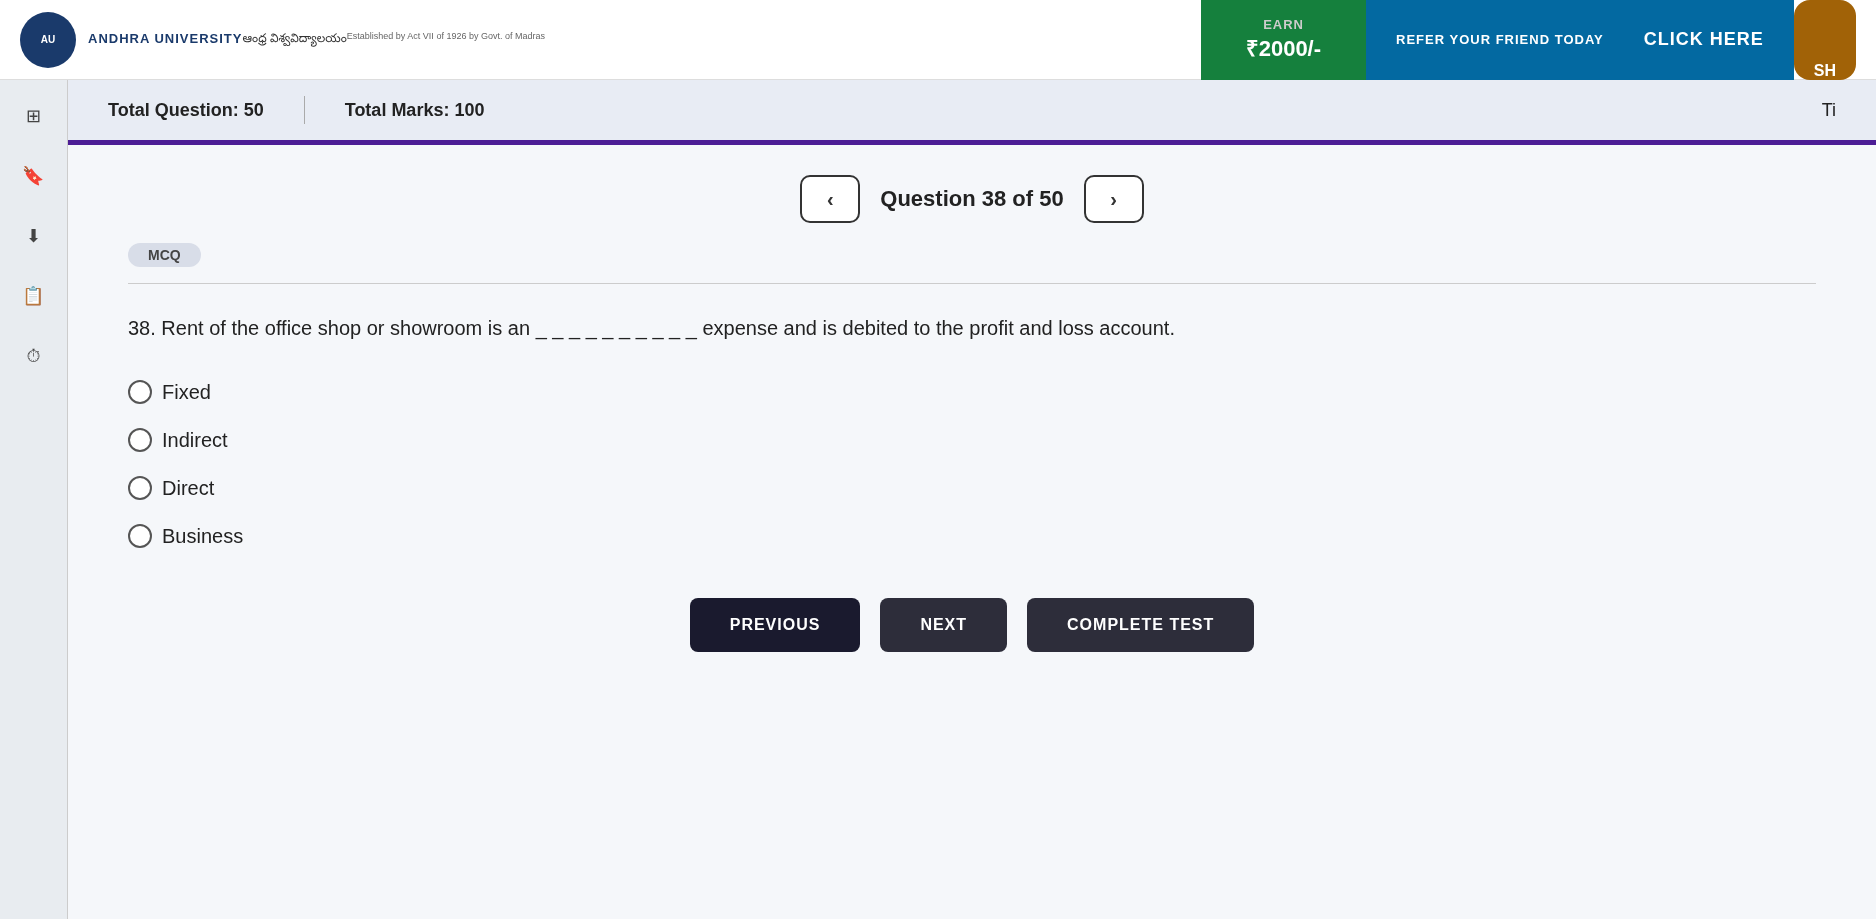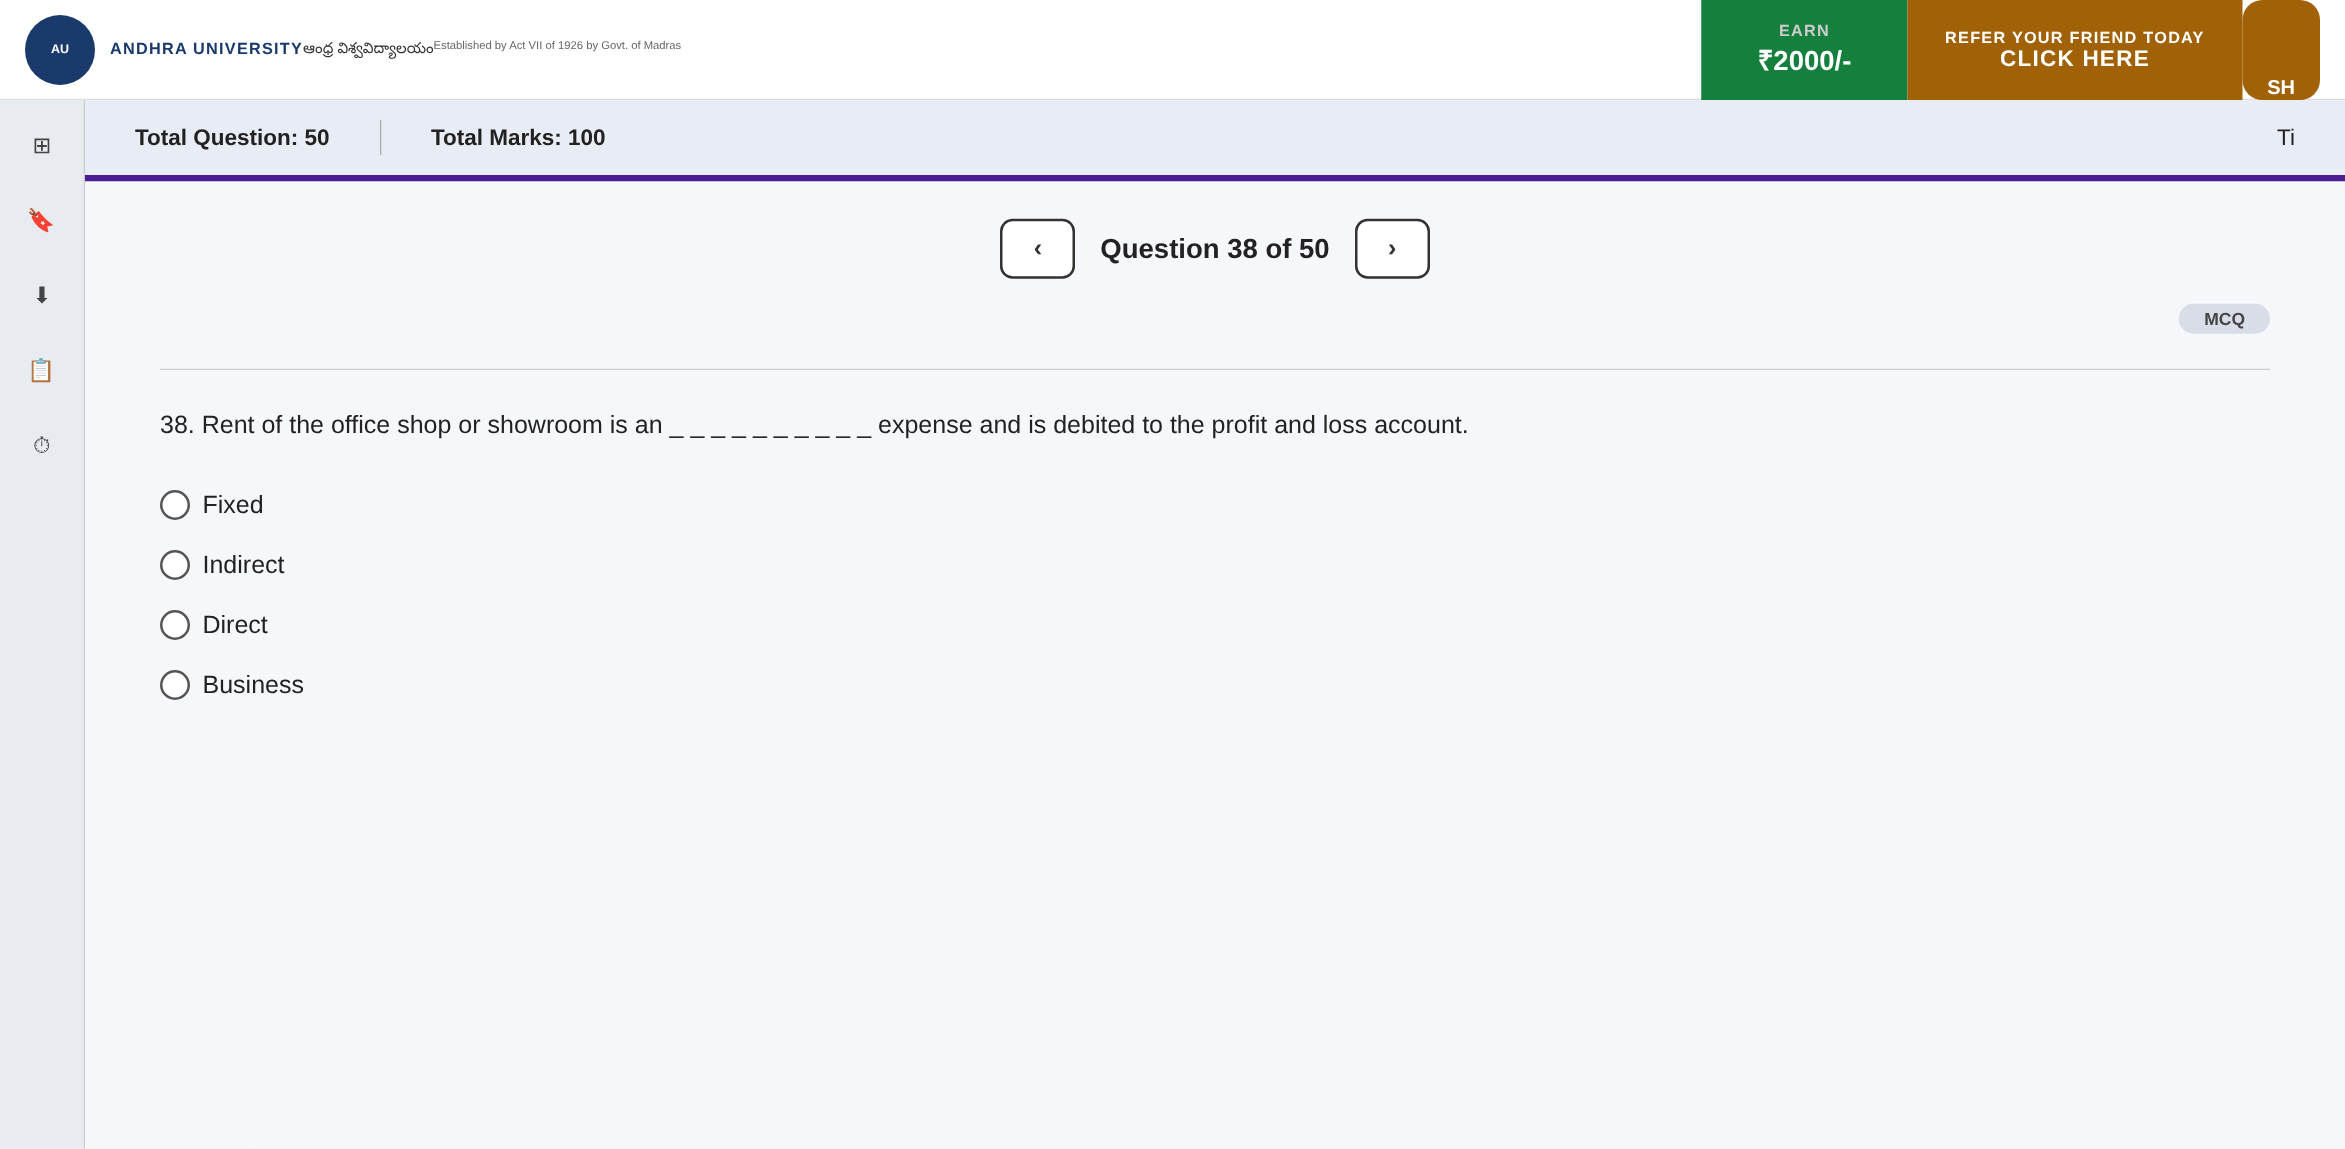--- a/index.html
+++ b/index.html
@@ -78,29 +78,29 @@
       color: #ccc;
       font-weight: bold;
       letter-spacing: 1px;
     }
     .earn-amount {
       font-size: 22px;
       font-weight: bold;
       color: white;
     }
     .refer-box {
-      background: #a16207;
-      color: white;
-      display: flex;
-      flex-direction: column;
+      background: #0369a1;
+      color: white;
+      display: flex;
       align-items: center;
       justify-content: center;
       padding: 0 30px;
       min-width: 200px;
       cursor: pointer;
+      gap: 40px;
     }
     .refer-line1 {
       font-size: 13px;
       font-weight: bold;
       letter-spacing: 1px;
     }
     .refer-line2 {
       font-size: 18px;
       font-weight: bold;
       letter-spacing: 1px;
@@ -214,22 +214,22 @@
     }
     .question-counter {
       font-size: 22px;
       font-weight: bold;
       color: #222;
     }
 
     
     .mcq-badge-row {
       display: flex;
-      justify-content: flex-end;
-      margin-bottom: 28px;
+      justify-content: flex-start;
+      margin-bottom: 16px;
     }
     .mcq-badge {
       background: #d8dde8;
       border-radius: 20px;
       padding: 4px 20px;
       font-size: 14px;
       color: #444;
       font-weight: 600;
     }
 
@@ -393,16 +393,21 @@
           <span class="option-label">Direct</span>
         </div>
 
         <div class="option-item">
           <div class="option-radio"></div>
           <span class="option-label">Business</span>
         </div>
 
       </div>
 
+      <div class="action-row">
+        <button class="action-btn">PREVIOUS</button>
+        <button class="action-btn next-btn">NEXT</button>
+        <button class="action-btn complete-btn">COMPLETE TEST</button>
+      </div>
 
     </div>
   </main>
 </div>
 
 </body></html>

